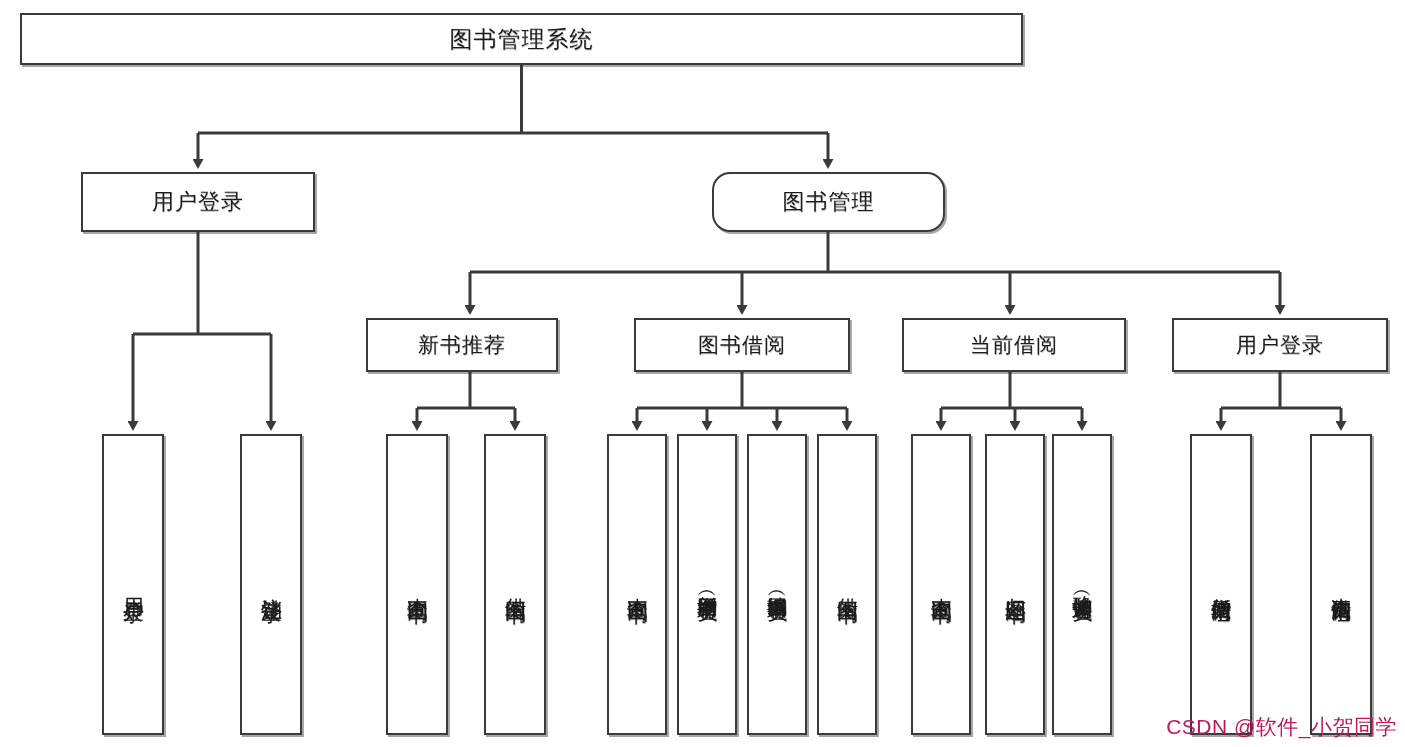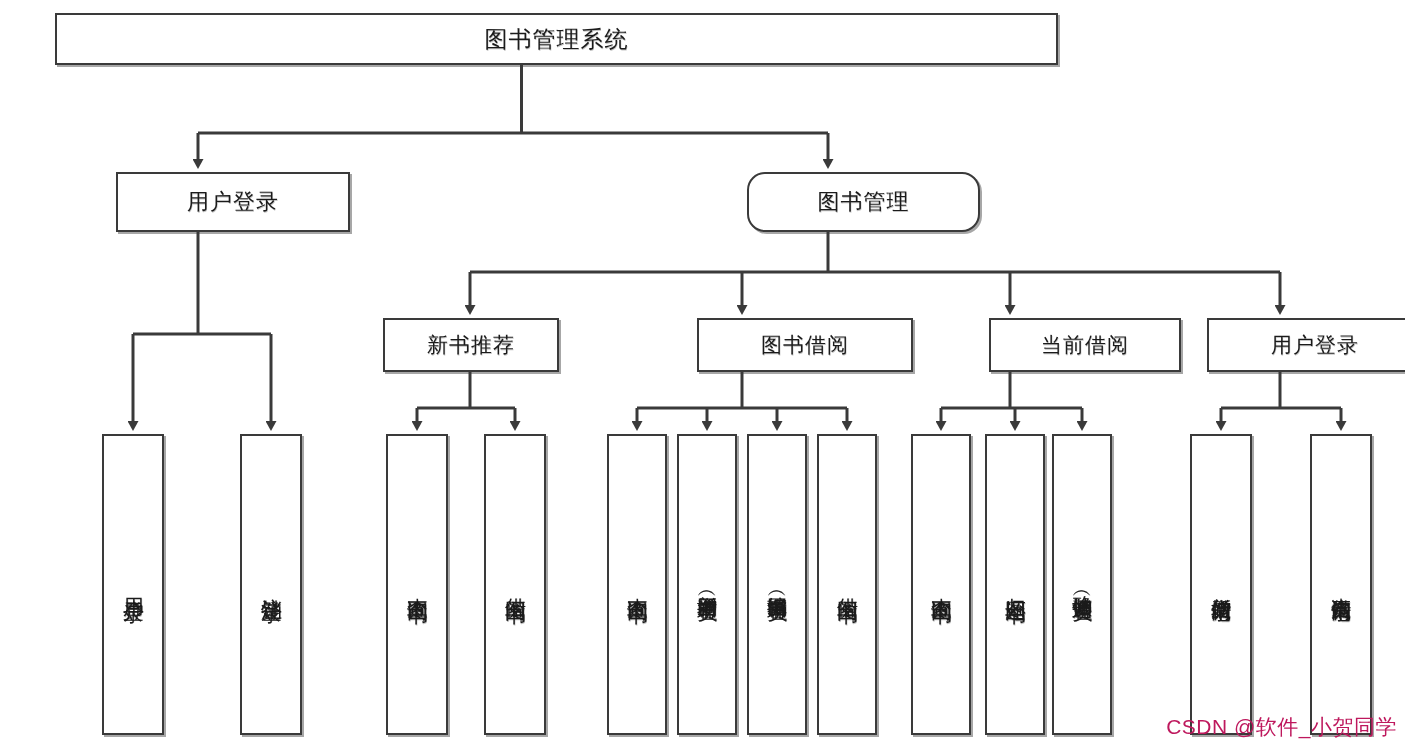--- a/index.html
+++ b/index.html
@@ -16,21 +16,20 @@
   .node{
     position:absolute;
     box-sizing:border-box;
     background:#ffffff;
     border:2px solid #3a3a3a;
     box-shadow:2px 2px 0 rgba(60,60,60,.45);
     display:flex;
     align-items:center;
     justify-content:center;
     color:#1b1b1b;
-    margin-left:35px;
   }
   .node .label{
     font-size:22px;
     line-height:1.15;
     letter-spacing:1px;
     white-space:nowrap;
     text-shadow:0.5px 0.5px 0 rgba(150,150,150,.55);
   }
   .node.level1 .label{font-size:23px;}
   .node.level2 .label{font-size:22px;}
@@ -129,27 +128,27 @@
 <div id="nodes">
     <div class="node level1" style="left: 20px; top: 13px; width: 1003px; height: 52px;">
       <span class="label">图书管理系统</span>
     </div>
     <div class="node level2" style="left: 81px; top: 172px; width: 234px; height: 60px;">
       <span class="label">用户登录</span>
     </div>
     <div class="node level2" style="left: 712px; top: 172px; width: 233px; height: 60px; border-radius: 18px;">
       <span class="label">图书管理</span>
     </div>
-    <div class="node level3" style="left: 348px; top: 318px; width: 176px; height: 54px; text-align: right;">
+    <div class="node level3" style="left: 366px; top: 318px; width: 192px; height: 54px; text-align: right;">
       <span class="label">新书推荐</span>
     </div>
-    <div class="node level3" style="left: 662px; top: 318px; width: 216px; height: 54px;">
+    <div class="node level3" style="left: 634px; top: 318px; width: 216px; height: 54px;">
       <span class="label">图书借阅</span>
     </div>
-    <div class="node level3" style="left: 954px; top: 318px; width: 192px; height: 54px;">
+    <div class="node level3" style="left: 902px; top: 318px; width: 224px; height: 54px;">
       <span class="label">当前借阅</span>
     </div>
     <div class="node level3" style="left: 1172px; top: 318px; width: 216px; height: 54px;">
       <span class="label">用户登录</span>
     </div>
     <div class="leaf" style="left: 102px; top: 434px; width: 62px; height: 301px;">
       <span class="vlabel">用户登录</span>
     </div>
     <div class="leaf" style="left: 240px; top: 434px; width: 62px; height: 301px;">
       <span class="vlabel">注销登录</span>

